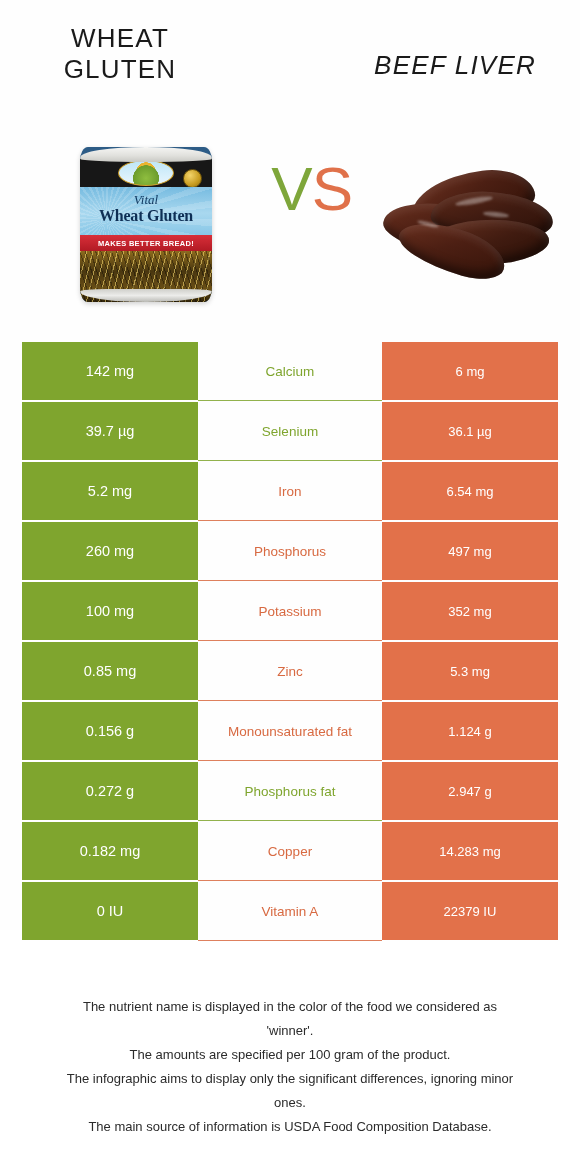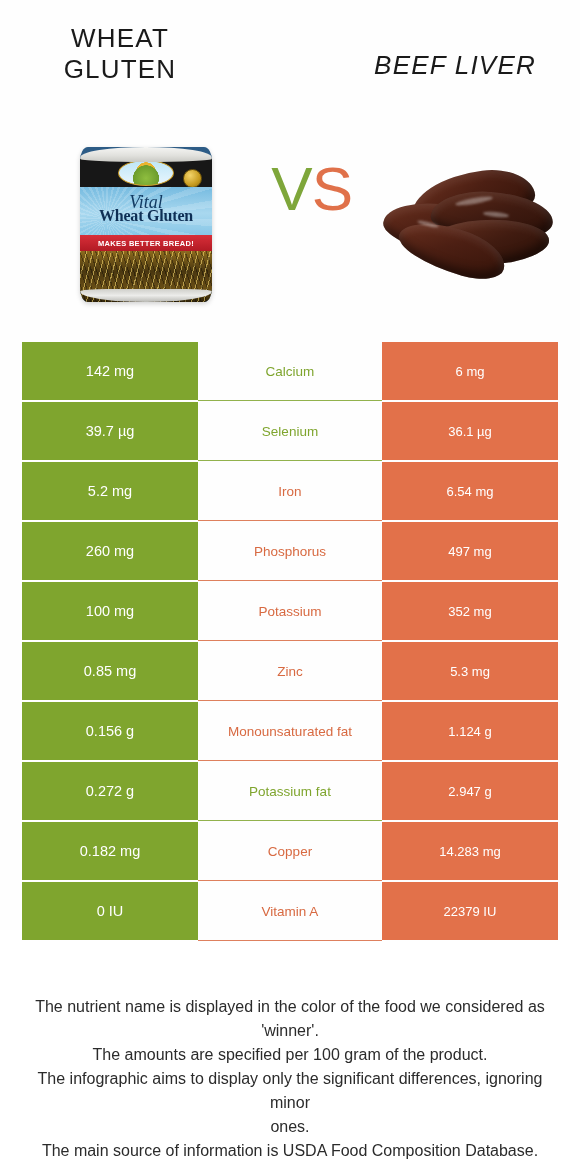--- a/index.html
+++ b/index.html
@@ -143,21 +143,21 @@
         rgba(255,255,255,0.16) 0deg 4deg, rgba(255,255,255,0) 4deg 10deg),
       linear-gradient(to bottom,#76bbe0 0%,#a9d8ef 45%,#79bfe3 100%);
   }
   .can-txt1 {
     position: absolute;
     left: 0; top: 45px;
     width: 100%;
     text-align: center;
     font-family: "Liberation Serif", serif;
     font-style: italic;
-    font-size: 18px;
+    font-size: 13px;
     color: #123a62;
   }
   .can-txt2 {
     position: absolute;
     left: 0; top: 60px;
     width: 100%;
     text-align: center;
     font-family: "Liberation Serif", serif;
     font-weight: bold;
     font-size: 16px;
@@ -309,21 +309,21 @@
   .win-right { color: #d86a42; }
 
   
   .footer {
     position: absolute;
     left: 26px;
     top: 995px;
     width: 528px;
     text-align: center;
     font-family: "Liberation Sans", sans-serif;
-    font-size: 16px;
+    font-size: 13px;
     line-height: 24px;
     color: #2b2b2b;
   }
   .footer p { margin: 0; }
 </style>
 </head>
 <body>
 
 <div class="page">
 
@@ -403,21 +403,21 @@
         <div class="cell cell-mid win-right">Zinc</div>
         <div class="cell cell-right">5.3 mg</div>
       </div>
       <div class="row">
         <div class="cell cell-left">0.156 g</div>
         <div class="cell cell-mid win-right">Monounsaturated fat</div>
         <div class="cell cell-right">1.124 g</div>
       </div>
       <div class="row">
         <div class="cell cell-left">0.272 g</div>
-        <div class="cell cell-mid win-left">Potassium fat</div>
+        <div class="cell cell-mid win-left">Phosphorus fat</div>
         <div class="cell cell-right">2.947 g</div>
       </div>
       <div class="row">
         <div class="cell cell-left">0.182 mg</div>
         <div class="cell cell-mid win-right">Copper</div>
         <div class="cell cell-right">14.283 mg</div>
       </div>
       <div class="row">
         <div class="cell cell-left">0 IU</div>
         <div class="cell cell-mid win-right">Vitamin A</div>

